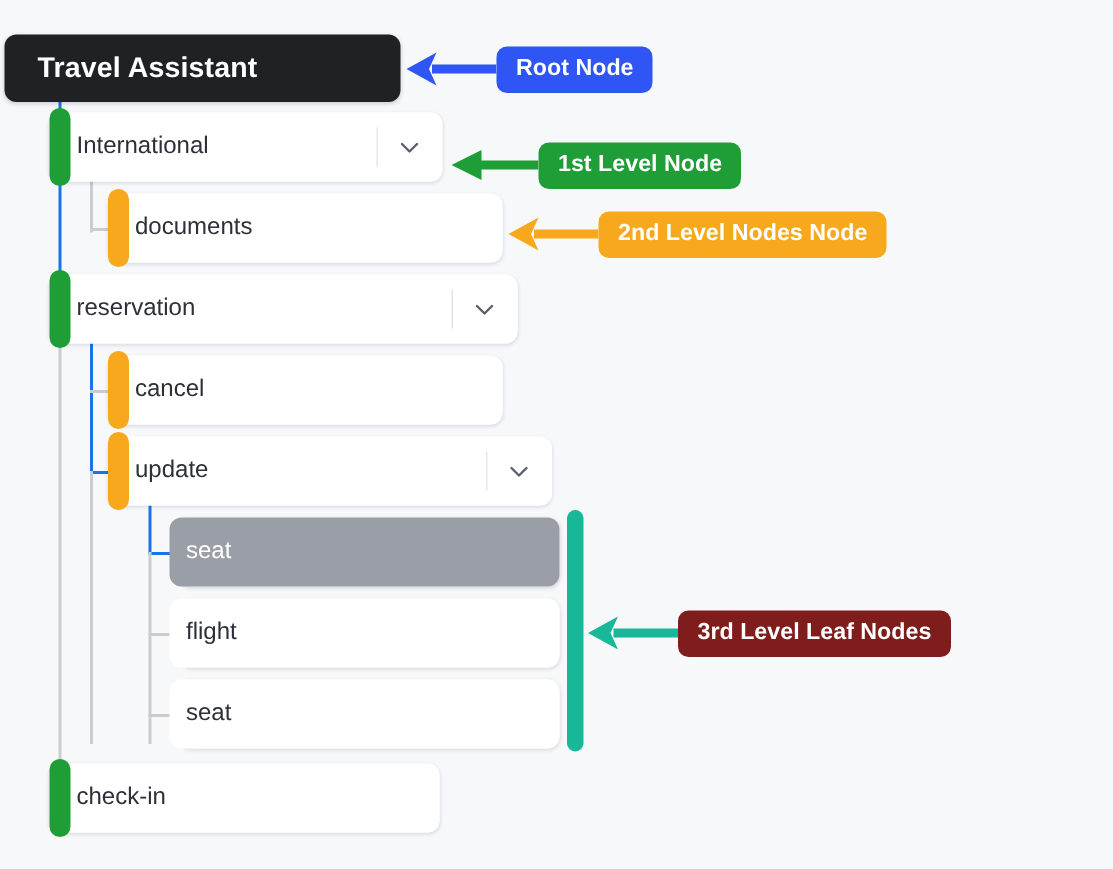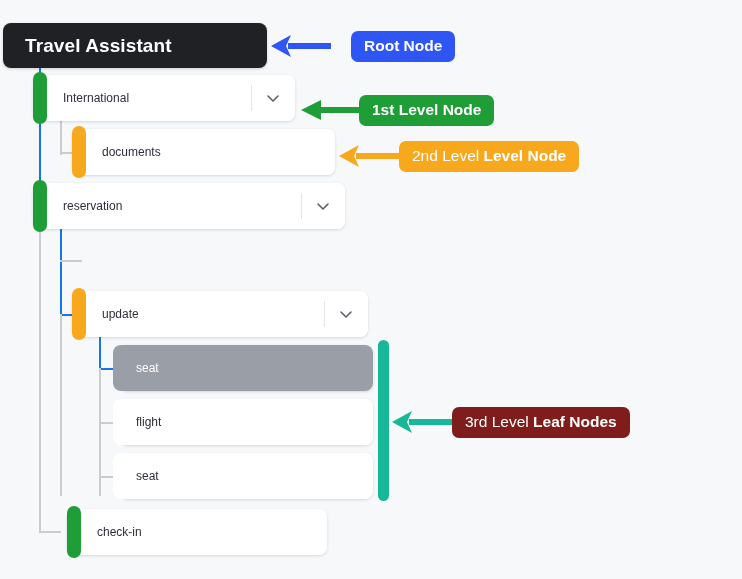--- a/index.html
+++ b/index.html
@@ -77,23 +77,23 @@
     display: flex;
     align-items: center;
     justify-content: space-between;
     background: #ffffff;
     border-radius: 8px;
     margin-left: -7px;
     padding-left: 7px;
     overflow: hidden;
   }
   .node .label {
-    font-size: 12px;
+    font-size: 16px;
     color: #2d3038;
-    padding-left: 16px;
+    padding-left: 4px;
     white-space: nowrap;
   }
   .node.selected .body { background: #9a9ea6; }
   .node.selected { box-shadow: 0 1px 3px rgba(16,24,40,.16); }
   .node.selected .label { color: #ffffff; }
 
   .chev-wrap {
     display: flex;
     align-items: center;
     height: 100%;
@@ -128,21 +128,21 @@
   }
   .annot-pill {
     border-radius: 7px;
     padding: 6px 13px 7px;
     color: #ffffff;
     font-size: 15.5px;
     font-weight: bold;
     white-space: nowrap;
     line-height: 1.15;
   }
-  .annot-pill .thin { font-weight: normal; }
+  .annot-pill .thin { font-weight: bold; }
   .annot-arrow { display: block; }
 </style>
 </head>
 <body>
 
 <div id="stage">
 
   <div class="line v blue" style="left:39px; top:68px; height:140px;"></div>
 
   <div class="line v" style="left:39px; top:206px; height:325px;"></div>
@@ -202,20 +202,26 @@
         <span class="chev-divider"></span>
         <span class="chev">
           <svg width="16" height="16" viewBox="0 0 16 16">
             <path d="M3 6 L8 11 L13 6" fill="none" stroke="#5a5f6a" stroke-width="1.6" stroke-linecap="round" stroke-linejoin="round"></path>
           </svg>
         </span>
       </span>
     </div>
   </div>
 
+  <div class="node" style="left:72px; top:237px; width:263px;">
+    <div class="bar orange"></div>
+    <div class="body">
+      <span class="label">cancel</span>
+    </div>
+  </div>
 
   <div class="node" style="left:72px; top:291px; width:296px;">
     <div class="bar orange"></div>
     <div class="body">
       <span class="label">update</span>
       <span class="chev-wrap">
         <span class="chev-divider"></span>
         <span class="chev">
           <svg width="16" height="16" viewBox="0 0 16 16">
             <path d="M3 6 L8 11 L13 6" fill="none" stroke="#5a5f6a" stroke-width="1.6" stroke-linecap="round" stroke-linejoin="round"></path>
@@ -239,30 +245,30 @@
     </div>
   </div>
 
   <div class="node" style="left:120px; top:453px; width:253px;">
     <div class="bar none"></div>
     <div class="body">
       <span class="label">seat</span>
     </div>
   </div>
 
-  <div class="node" style="left:33px; top:509px; width:260px;margin-left:34px;">
+  <div class="node" style="left:33px; top:509px; width:260px;">
     <div class="bar green"></div>
     <div class="body">
       <span class="label">check-in</span>
     </div>
   </div>
 
   <div class="bracket" style="left:378px; top:340px; height:161px;"></div>
 
-  <div class="annot" style="left:269px; top:31px;gap:20px;">
+  <div class="annot" style="left:269px; top:31px;">
     <svg class="annot-arrow" width="62" height="30" viewBox="0 0 62 30">
       <path d="M2 15 L22 4 L17 15 L22 26 Z" fill="#2f55f5"></path>
       <rect x="19" y="12" width="43" height="6" fill="#2f55f5"></rect>
     </svg>
     <div class="annot-pill" style="background:#2f55f5;">
       <span class="thin"></span><span>Root Node</span>
     </div>
   </div>
 
   <div class="annot" style="left:299px; top:95px;">
@@ -274,21 +280,21 @@
       <span class="thin"></span><span>1st Level Node</span>
     </div>
   </div>
 
   <div class="annot" style="left:337px; top:141px;">
     <svg class="annot-arrow" width="62" height="30" viewBox="0 0 62 30">
       <path d="M2 15 L22 4 L17 15 L22 26 Z" fill="#f7a81c"></path>
       <rect x="19" y="12" width="43" height="6" fill="#f7a81c"></rect>
     </svg>
     <div class="annot-pill" style="background:#f7a81c;">
-      <span class="thin">2nd Level </span><span>Level Node</span>
+      <span class="thin">2nd Level </span><span>Nodes Node</span>
     </div>
   </div>
 
   <div class="annot" style="left:390px; top:407px;">
     <svg class="annot-arrow" width="62" height="30" viewBox="0 0 62 30">
       <path d="M2 15 L22 4 L17 15 L22 26 Z" fill="#17b897"></path>
       <rect x="19" y="12" width="43" height="6" fill="#17b897"></rect>
     </svg>
     <div class="annot-pill" style="background:#7f1d1d;">
       <span class="thin">3rd Level </span><span>Leaf Nodes</span>

